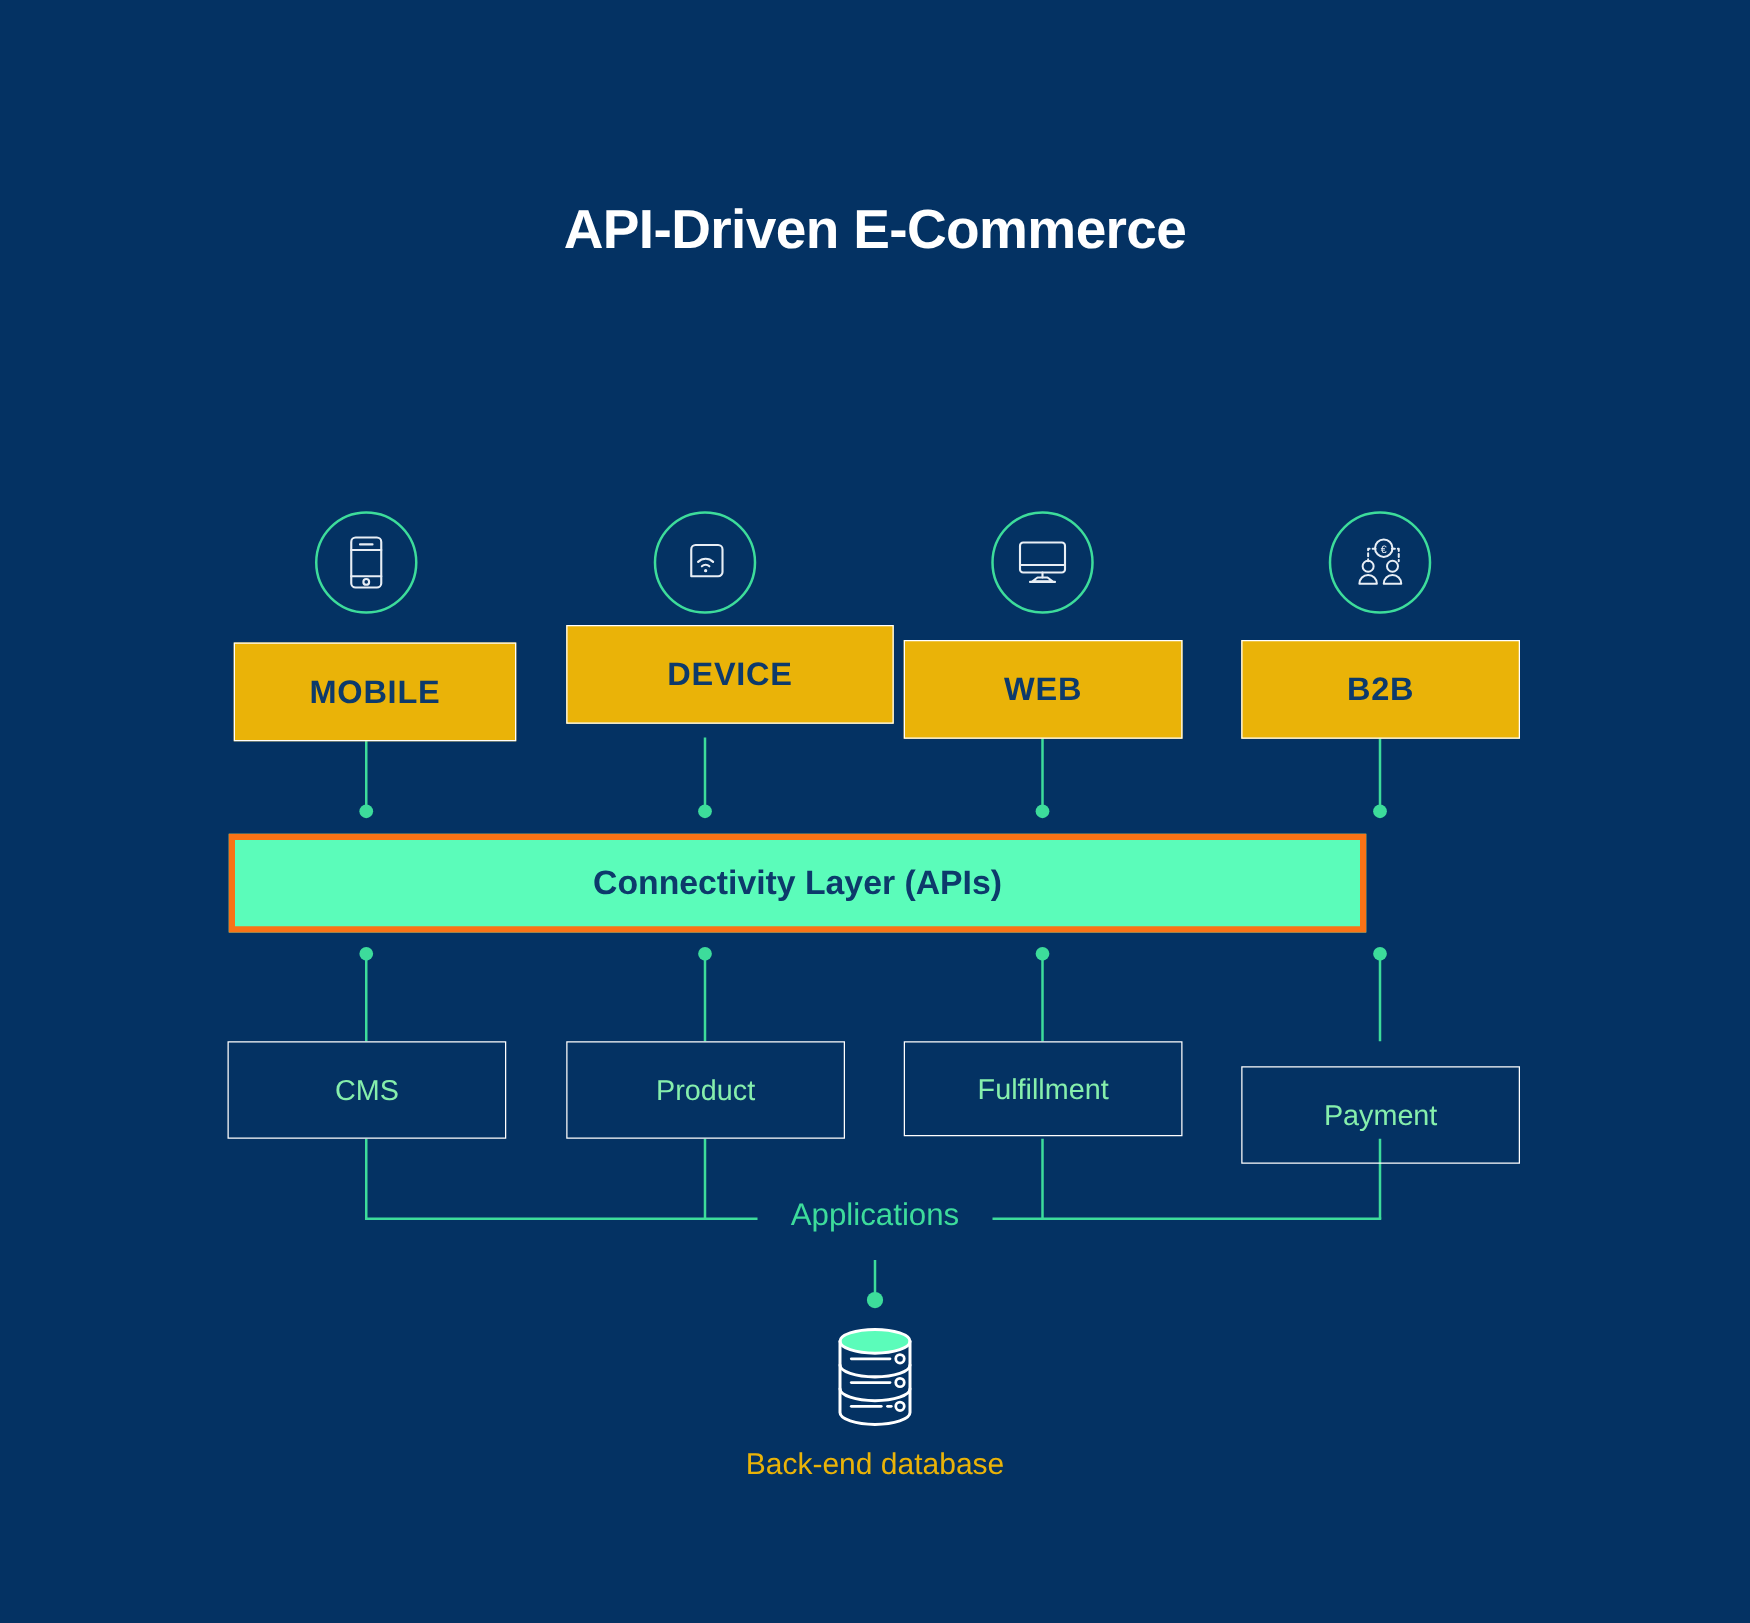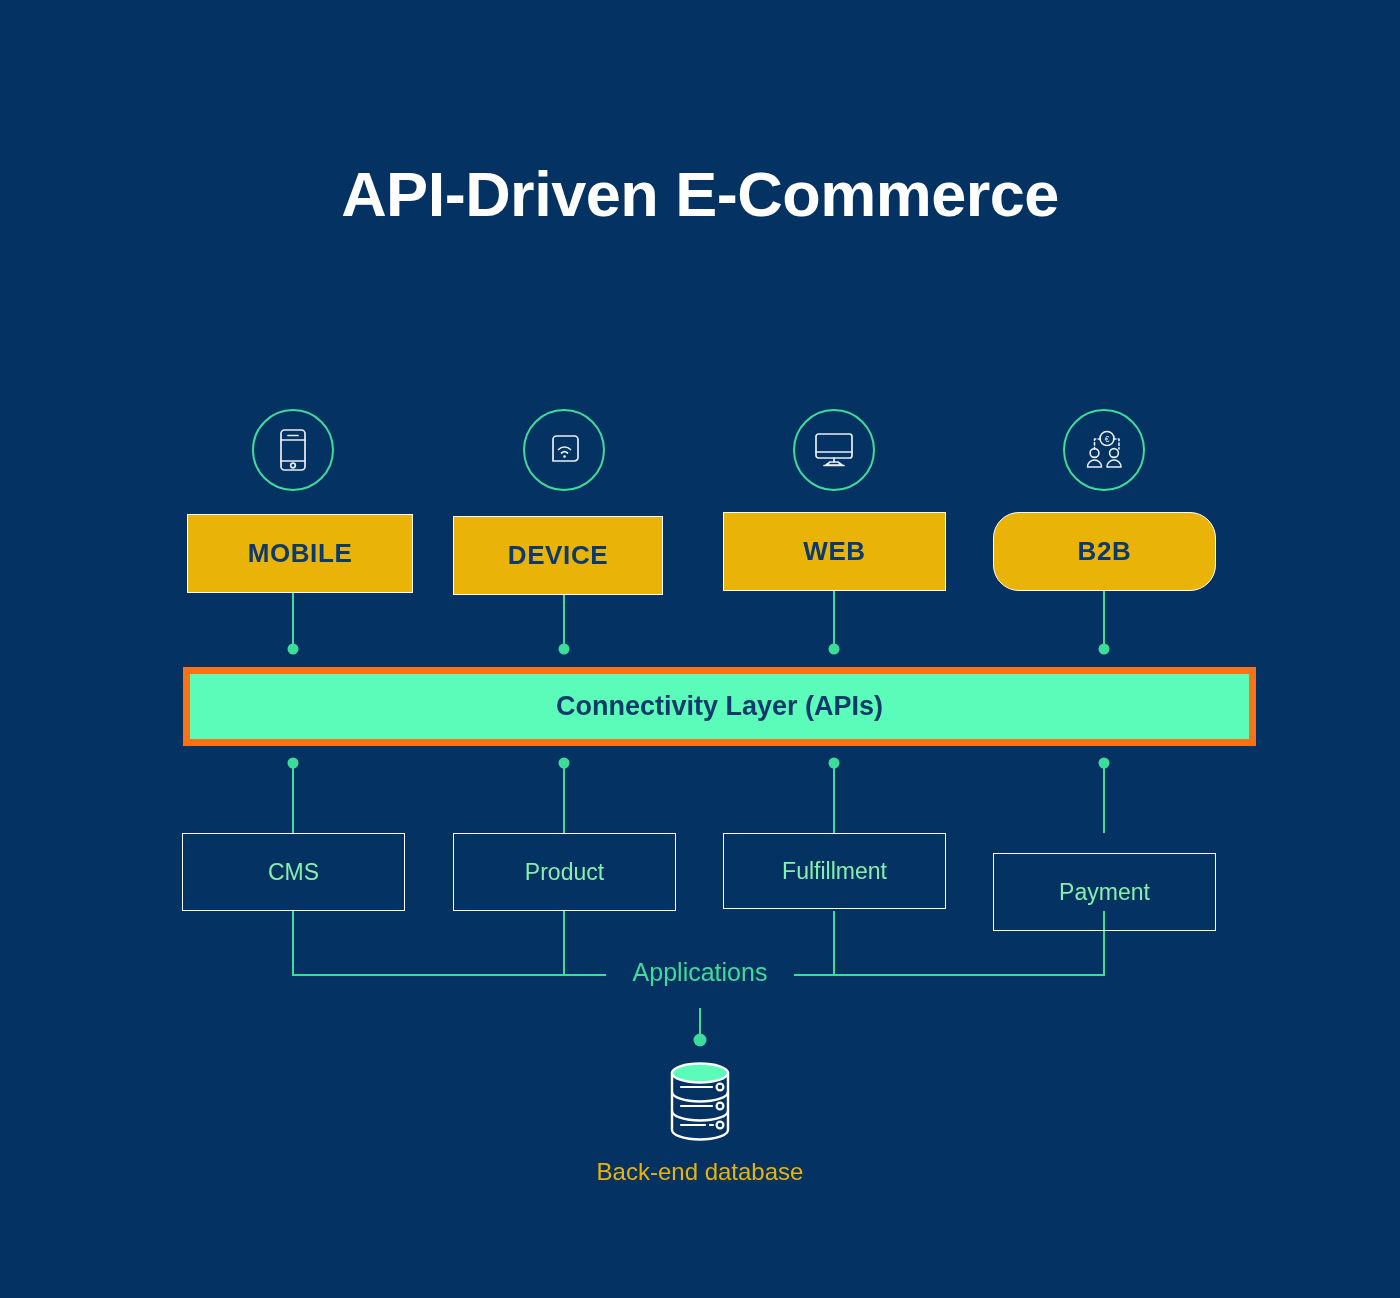--- a/index.html
+++ b/index.html
@@ -20,21 +20,21 @@
   }
 
   
   .title {
     position: absolute;
     left: 0;
     top: 160px;
     width: 1400px;
     text-align: center;
     color: #ffffff;
-    font-size: 63px;
+    font-size: 44px;
     font-weight: bold;
     letter-spacing: -0.5px;
     line-height: 1.1;
   }
 
   
   #wires {
     position: absolute;
     left: 0;
     top: 0;
@@ -70,24 +70,24 @@
     font-size: 26px;
     font-weight: bold;
     letter-spacing: 0.6px;
   }
 
   
   .api-bar {
     position: absolute;
     left: 183px;
     top: 667px;
-    width: 1073px;
+    width: 910px;
     height: 79px;
     background: #5bfcba;
-    border: 7px solid #f97316;
+    border: 5px solid #f97316;
     box-sizing: border-box;
     display: flex;
     align-items: center;
     justify-content: center;
     color: #0d3a6b;
     font-size: 27px;
     font-weight: 600;
   }
 
   
@@ -227,27 +227,27 @@
         <path d="M6.5 38 a7 7 0 0 1 14 0 Z"></path>
         <circle cx="33" cy="24" r="4.4"></circle>
         <path d="M26 38 a7 7 0 0 1 14 0 Z"></path>
       </svg>
     </span>
   </div>
 
   <div class="channel-box" style="left:187px; top:514px; width:226px; height:79px;">
     <span>MOBILE</span>
   </div>
-  <div class="channel-box" style="left:453px; top:516px; width:210px; height:79px;text-align:right;">
+  <div class="channel-box" style="left:453px; top:500px; width:262px; height:79px;text-align:right;">
     <span>DEVICE</span>
   </div>
   <div class="channel-box" style="left:723px; top:512px; width:223px; height:79px;">
     <span>WEB</span>
   </div>
-  <div class="channel-box" style="left:993px; top:512px; width:223px; height:79px;border-radius:26px;">
+  <div class="channel-box" style="left:993px; top:512px; width:223px; height:79px;">
     <span>B2B</span>
   </div>
 
   <div class="api-bar">
     <span>Connectivity Layer (APIs)</span>
   </div>
 
   <div class="app-box" style="left:182px; top:833px; width:223px; height:78px;">
     <span>CMS</span>
   </div>

